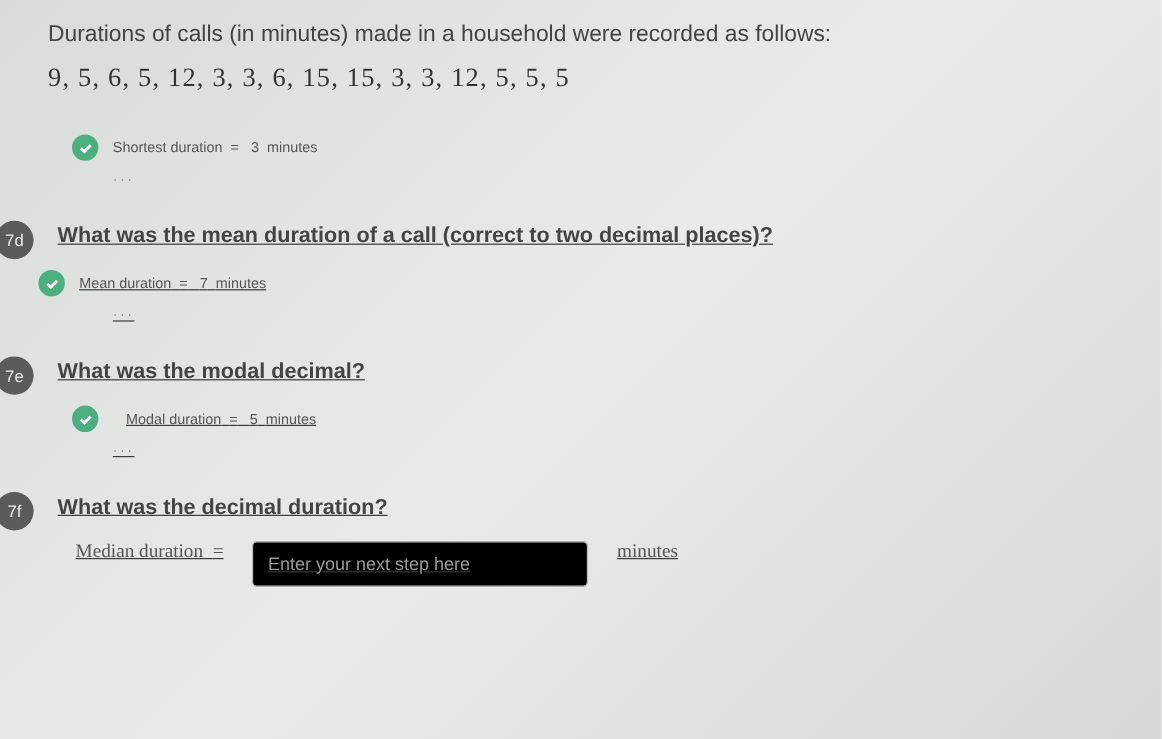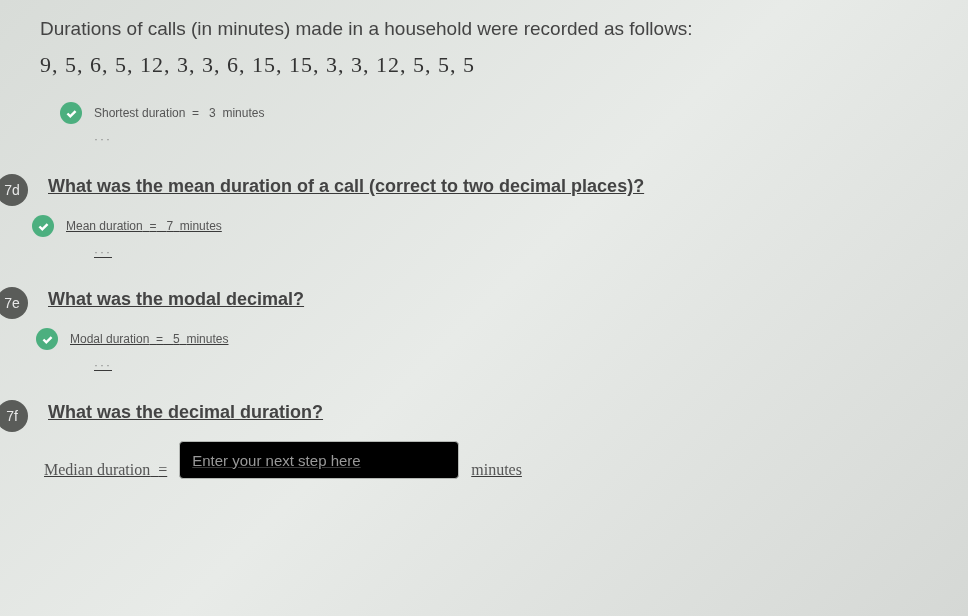--- a/index.html
+++ b/index.html
@@ -25,21 +25,21 @@
       font-weight: 400;
       color: #444;
       margin-bottom: 12px;
       padding-left: 40px;
     }
     .data-series {
       font-family: 'Georgia', serif;
       font-size: 22px;
       color: #333;
       padding-left: 40px;
-      margin-bottom: 24px;
+      margin-bottom: 34px;
       letter-spacing: 1px;
     }
     .answer-row {
       display: flex;
       align-items: center;
       padding-left: 60px;
       margin-bottom: 8px;
     }
     .check-icon {
       width: 22px;
@@ -92,23 +92,23 @@
     }
     .question-text {
       font-size: 18px;
       font-weight: 600;
       color: #444;
       padding-left: 48px;
       margin-bottom: 18px;
     }
     .input-row {
       display: flex;
-      align-items: flex-end;
-      padding-left: 44px;
-      gap: 12px;
+      align-items: flex-start;
+      padding-left: 63px;
+      gap: 24px;
     }
     .input-label {
       font-size: 16px;
       color: #555;
       font-family: 'Georgia', serif;
     }
     .answer-input {
       width: 280px;
       height: 38px;
       padding: 8px 12px;
@@ -166,21 +166,21 @@
         <span>7</span>&nbsp;
         <span>minutes</span>
       </span>
     </div>
     <div class="dots">···</div>
   </div>
 
   <div class="question-block">
     <div class="question-badge">7e</div>
     <div class="question-text">What was the modal decimal?</div>
-    <div class="answer-row" style="padding-left:36px;">
+    <div class="answer-row" style="padding-left:60px;gap:11px;">
       <span class="check-icon">
         <svg viewBox="0 0 16 16">
             <polyline points="3,8 6.5,11.5 13,5"></polyline>
           </svg>
       </span>
       <span class="answer-text">
         <span>Modal duration</span>
         &nbsp;<span>=</span>&nbsp;&nbsp;
         <span>5</span>&nbsp;
         <span>minutes</span>

